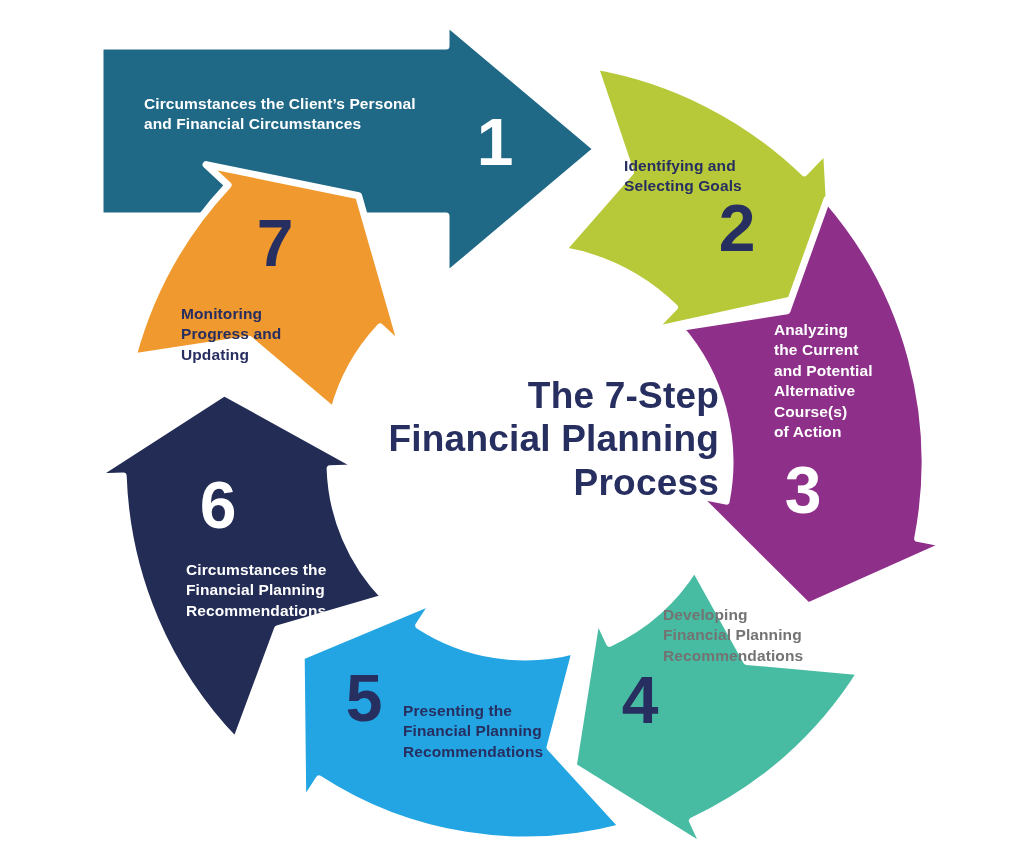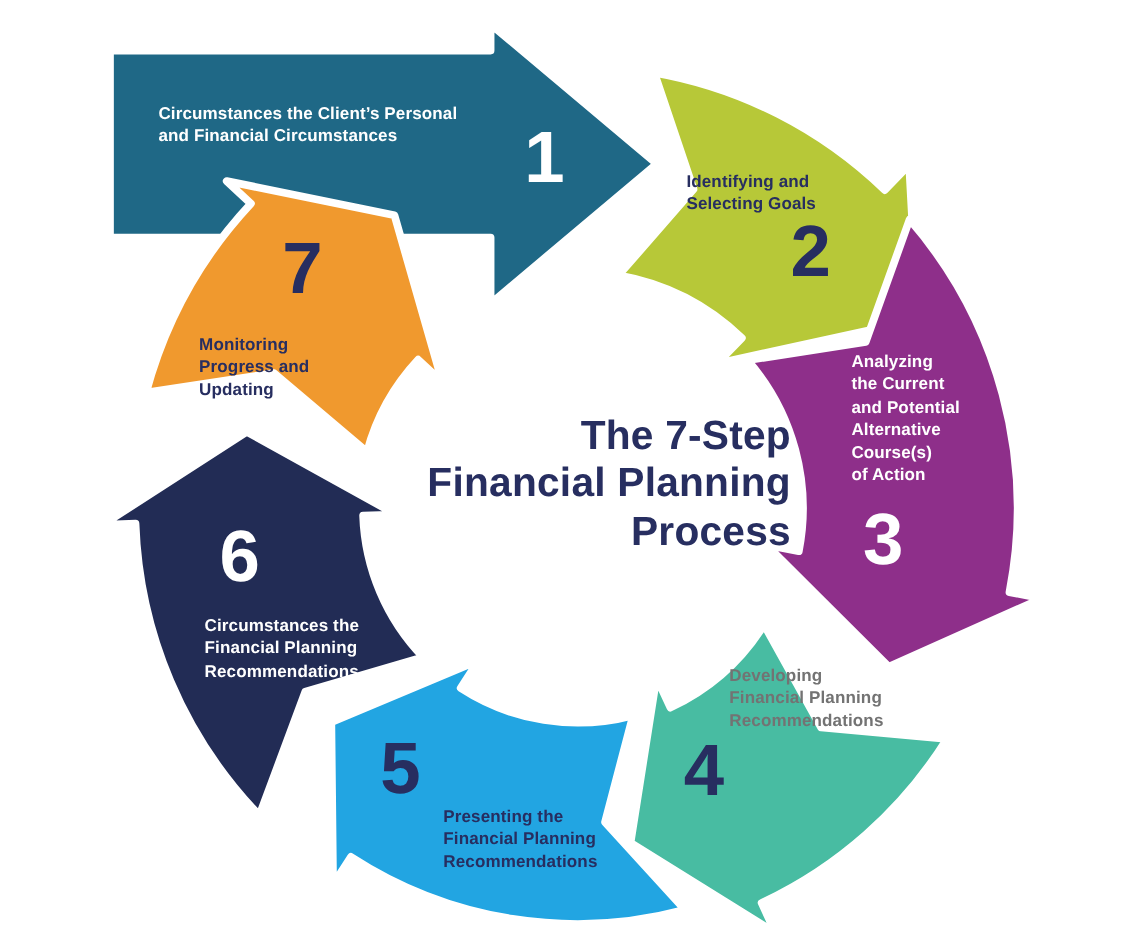--- a/index.html
+++ b/index.html
@@ -43,21 +43,21 @@
   .n2 { left: 737px; top: 228px; }
   .n3 { left: 803px; top: 490px; }
   .n4 { left: 640px; top: 700px; }
   .n5 { left: 364px; top: 698px; }
   .n6 { left: 218px; top: 505px; }
   .n7 { left: 275px; top: 243px; }
   .l1 { left: 144px; top: 94px; }
   .l2 { left: 600px; top: 156px; margin-left: 24px; }
   .l3 { left: 764px; top: 320px; margin-left: 10px; }
   .l4 { left: 663px; top: 605px; }
-  .l5 { left: 403px; top: 701px; margin-top: 32px; }
+  .l5 { left: 403px; top: 701px; }
   .l6 { left: 186px; top: 560px; }
   .l7 { left: 181px; top: 304px; }
 </style>
 </head>
 <body>
 
 <div class="canvas" style="background: rgb(255, 255, 255);">
   <svg id="arrow-svg" width="1024" height="853" viewBox="0 0 1024 853">
       <path d="M594.8,66.1 A402,402 0 0 1 804.3,172.8 L826.5,149.8 L834.2,290.6 L652.1,330.4 L674.4,307.3 A215,215 0 0 0 562.3,250.3 L630.5,172.1 Z" fill="#B7C838" stroke="#FFFFFF" stroke-width="7" stroke-linejoin="round"></path>
       <path d="M100,46 L446,46 L446,22 L597,149 L446,276 L446,216 L100,216 Z" fill="#1F6886" stroke="#FFFFFF" stroke-width="7" stroke-linejoin="round"></path>

